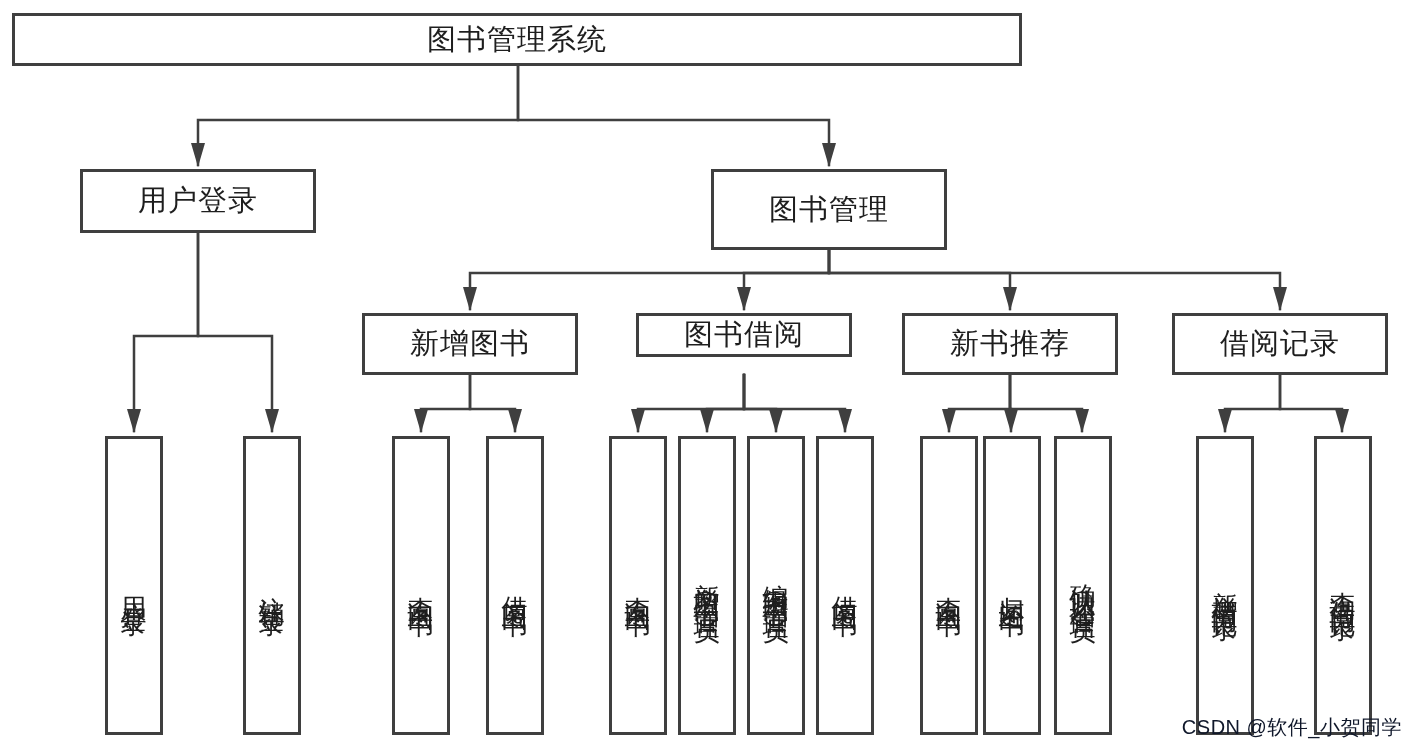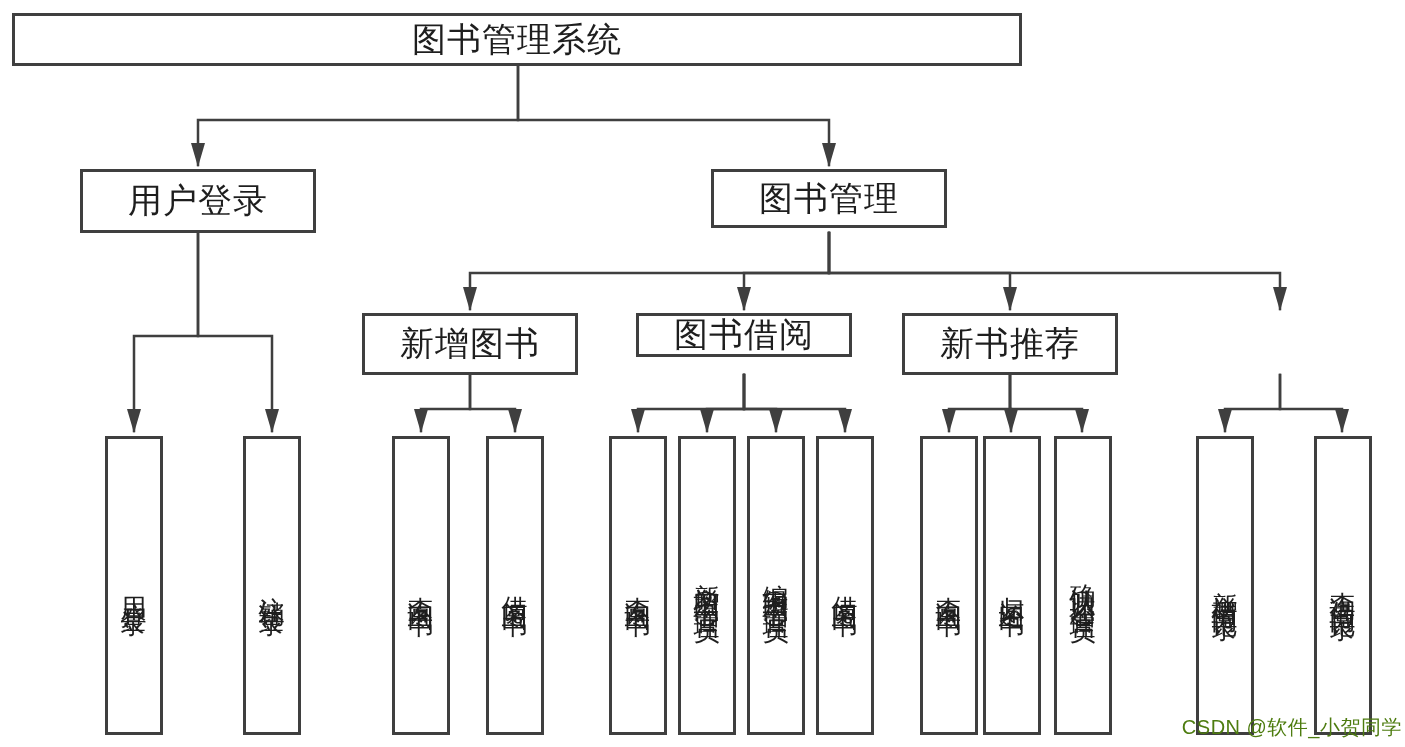--- a/index.html
+++ b/index.html
@@ -26,41 +26,41 @@
     box-sizing: border-box;
     background: #ffffff;
     border: 3px solid #3f3f3f;
     display: flex;
     align-items: center;
     justify-content: center;
     z-index: 2;
     color: #1e1e1e;
   }
   .h-label {
-    font-size: 34px;
+    font-size: 29px;
     letter-spacing: 1px;
     white-space: nowrap;
     color: #1e1e1e;
   }
   .v-box .v-label {
     writing-mode: vertical-rl;
     text-orientation: upright;
     font-size: 26px;
     letter-spacing: 5px;
     line-height: 1;
     color: #1e1e1e;
   }
   .watermark {
     position: absolute;
     right: 3px;
     top: 714px;
     z-index: 3;
     font-size: 20px;
     letter-spacing: 0.5px;
-    color: #4d7c0f;
+    color: #0f172a;
     white-space: nowrap;
   }
 </style>
 </head>
 <body>
 
 <div class="canvas">
 
   <svg class="connectors" width="1405" height="747" viewBox="0 0 1405 747">
     <defs>
@@ -98,32 +98,35 @@
     </g>
   </svg>
 
   <div class="box" style="left:12px; top:13px; width:1010px; height:53px;">
     <span class="h-label">图书管理系统</span>
   </div>
 
   <div class="box" style="left:80px; top:169px; width:236px; height:64px;">
     <span class="h-label">用户登录</span>
   </div>
-  <div class="box" style="left:711px; top:169px; width:236px; height:59px;">
+  <div class="box" style="left:711px; top:169px; width:236px; height:81px;">
     <span class="h-label">图书管理</span>
   </div>
 
   <div class="box" style="left:362px; top:313px; width:216px; height:62px;">
     <span class="h-label">新增图书</span>
   </div>
   <div class="box" style="left:636px; top:313px; width:216px; height:44px;">
     <span class="h-label">图书借阅</span>
   </div>
   <div class="box" style="left:902px; top:313px; width:216px; height:62px;">
     <span class="h-label">新书推荐</span>
+  </div>
+  <div class="box" style="left:1172px; top:313px; width:216px; height:62px;">
+    <span class="h-label">借阅记录</span>
   </div>
 
   <div class="box v-box" style="left:105px; top:436px; width:58px; height:299px;">
     <span class="v-label">用户登录</span>
   </div>
   <div class="box v-box" style="left:243px; top:436px; width:58px; height:299px;">
     <span class="v-label">注销登录</span>
   </div>
 
   <div class="box v-box" style="left:392px; top:436px; width:58px; height:299px;">

